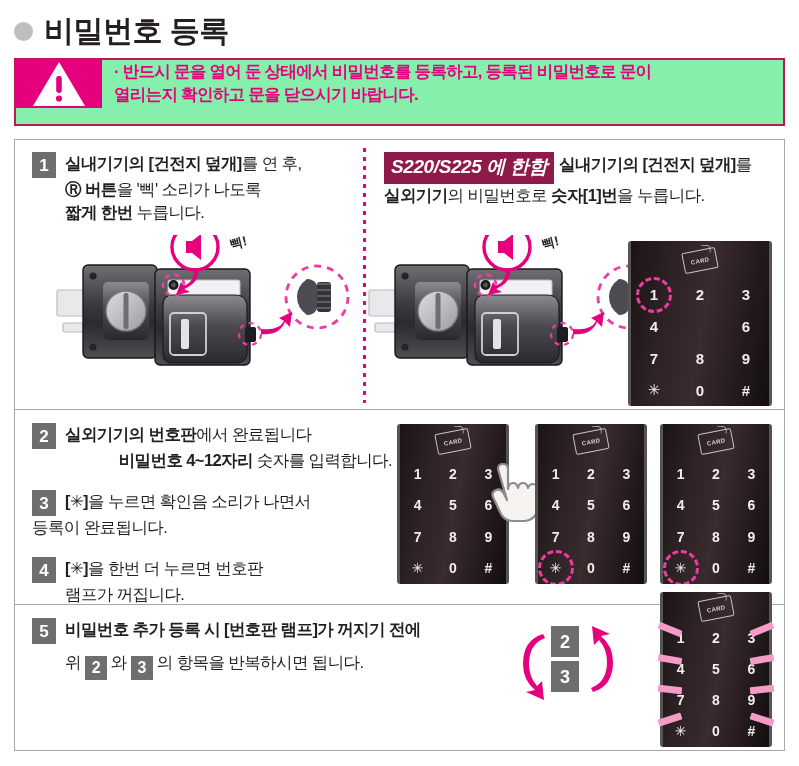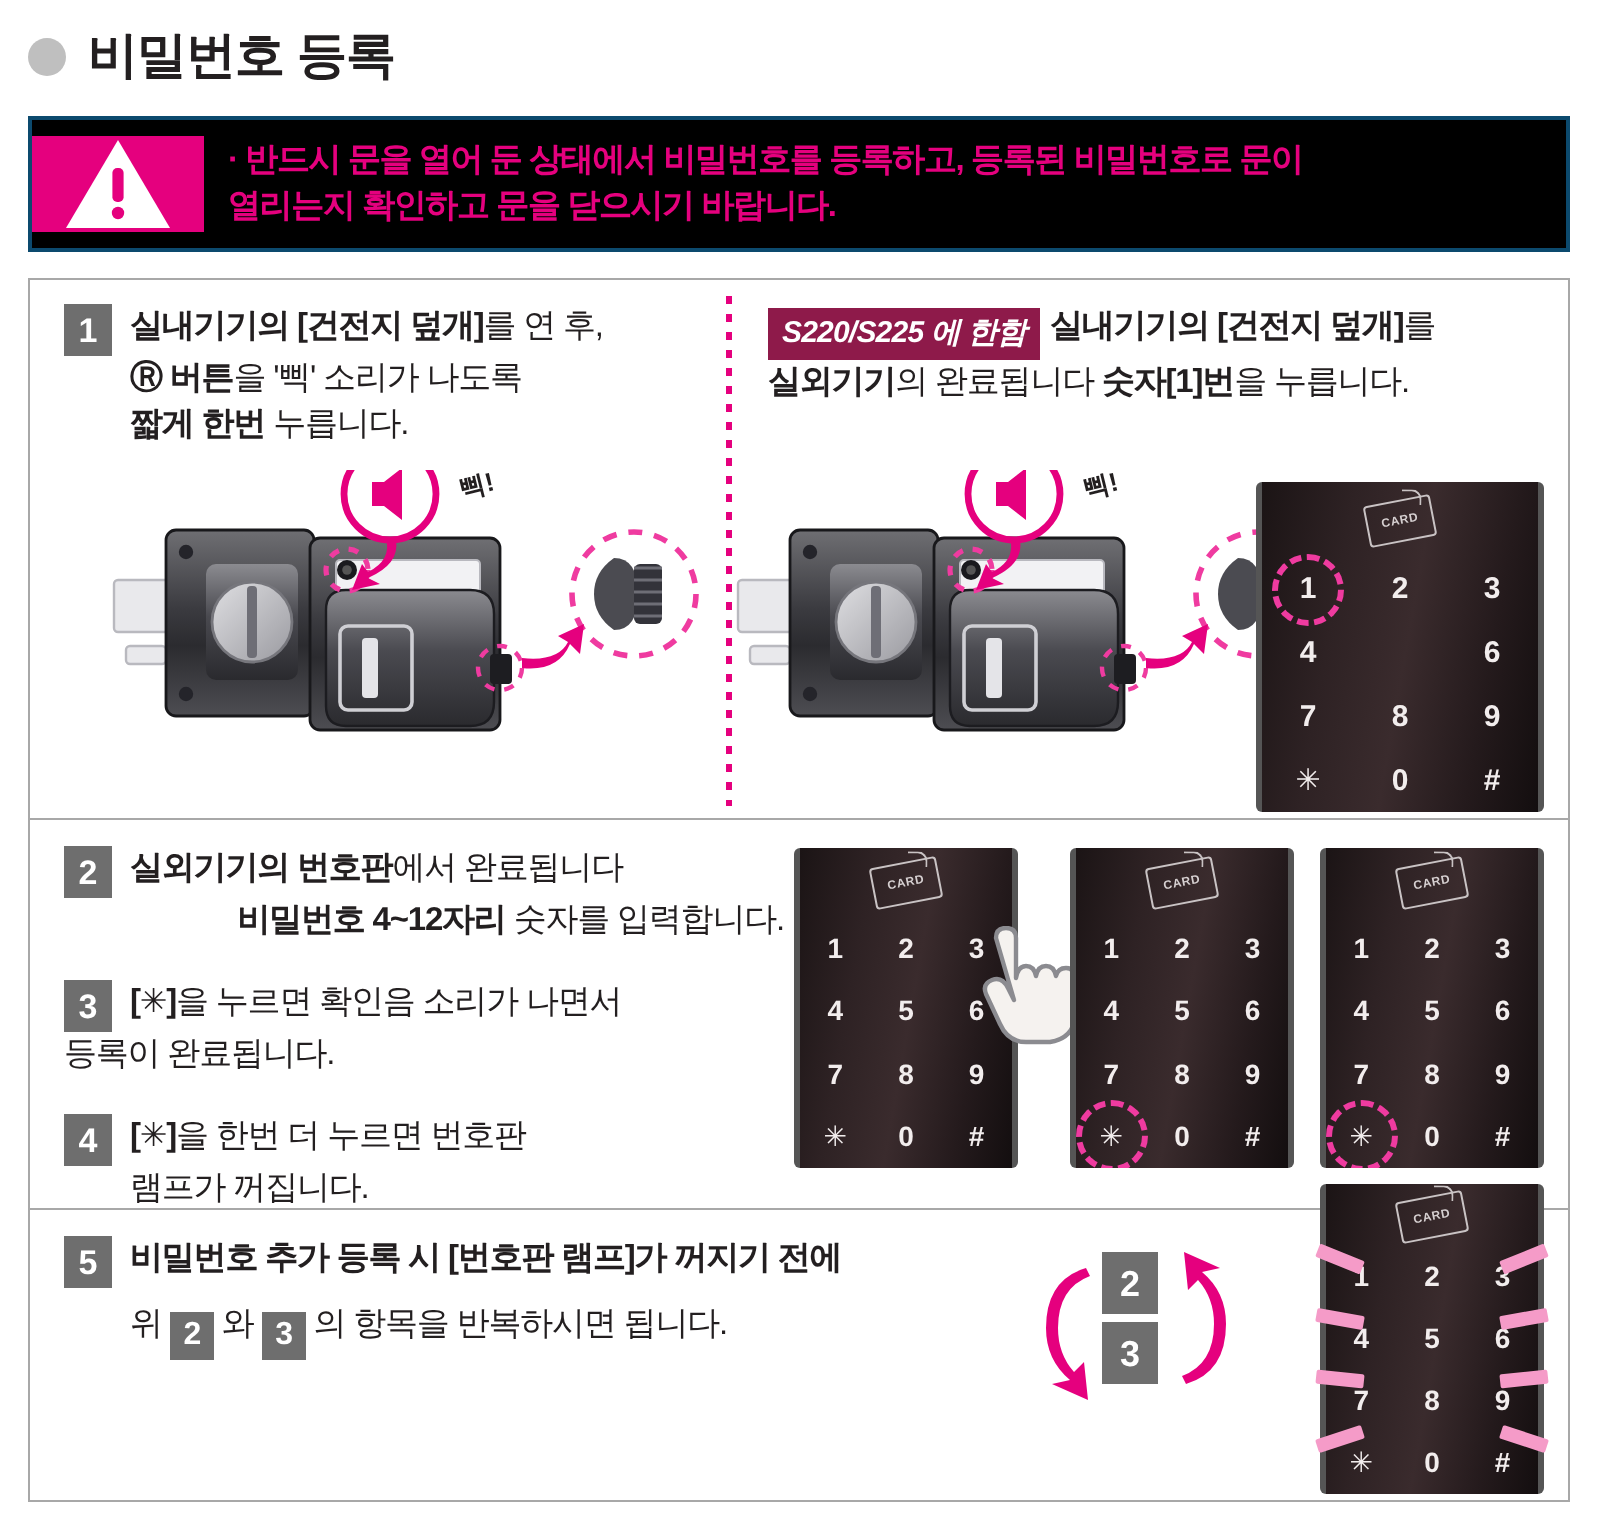--- a/index.html
+++ b/index.html
@@ -14,31 +14,31 @@
   
   .title-row {
     position: absolute; left: 14px; top: 16px;
     display: flex; align-items: center; gap: 11px;
   }
   .title-bullet {
     width: 19px; height: 19px; border-radius: 50%;
     background: #bfbfbf; flex: none;
   }
   .title-text {
-    font-size: 25px; font-weight: bold; color: #231f20;
+    font-size: 30px; font-weight: bold; color: #231f20;
     letter-spacing: -0.5px; line-height: 1;
   }
 
   
   .warn {
     position: absolute; left: 14px; top: 58px;
     width: 771px; height: 68px;
-    display: flex; align-items: center;
-    border: 2px solid #0c4a6e;
-    background: #000000;
+    display: flex; align-items: flex-start;
+    border: 2px solid #be185d;
+    background: #86efac;
   }
   .warn-icon-cell {
     width: 86px; background: #e5007e; flex: none;
     display: flex; align-items: center; justify-content: center;
   }
   .warn-tri { width: 56px; height: 48px; display: block; }
   .warn-body {
     flex: 1; display: flex; align-items: center;
     padding: 0 10px 0 12px;
   }
@@ -82,21 +82,21 @@
   
   .p1-left  { position: absolute; left: 17px;  top: 12px; width: 320px; }
   .p1-right { position: absolute; left: 369px; top: 12px; width: 386px; }
   .vdots {
     position: absolute; left: 348px; top: 8px;
     width: 3px; height: 255px;
     background-image: repeating-linear-gradient(to bottom, #e5007e 0 4px, transparent 4px 9px);
   }
   .badge {
     display: inline-block; background: #8e1a4a; color: #fff;
-    font-size: 15px; font-weight: bold; font-style: italic;
+    font-size: 19px; font-weight: bold; font-style: italic;
     padding: 2px 7px 3px 7px; letter-spacing: -0.4px;
     vertical-align: -3px; margin-right: 5px;
   }
 
   
   .lock-fig { position: absolute; }
 
   
   .keypad { position: absolute; }
   .kp-body {
@@ -246,21 +246,21 @@
       <path d="M206 99 q18 2 24 -12 l5 5 2 -15 -13 6 5 3 q-5 10 -23 8 z" fill="#e5007e"></path>
 
       <text x="176" y="14" font-family="Liberation Sans, sans-serif" font-size="13" font-weight="bold" fill="#231f20" transform="rotate(-14 176 14)">삑!</text>
     </svg>
 
     <div class="p1-right">
       <div class="steptext">
         <span class="badge">S220/S225 에 한함</span><span class="b">실내기기의 [건전지 덮개]</span><span>를</span>
       </div>
       <div class="steptext">
-        <span class="b">실외기기</span><span>의 완료됩니다 </span><span class="b">숫자[1]번</span><span>을 누릅니다.</span>
+        <span class="b">실외기기</span><span>의 비밀번호로 </span><span class="b">숫자[1]번</span><span>을 누릅니다.</span>
       </div>
     </div>
 
     <svg class="lock-fig" style="left:352px; top:95px; width:300px; height:155px;" viewBox="0 0 300 155">
       <use href="#none"></use>
       <rect x="2" y="55" width="28" height="26" rx="2" fill="#e9e9ec" stroke="#b9b9bf" stroke-width="1.2"></rect>
       <rect x="8" y="88" width="20" height="9" rx="2" fill="#e9e9ec" stroke="#b9b9bf" stroke-width="1.2"></rect>
       <rect x="28" y="30" width="74" height="93" rx="5" fill="url(#gA)" stroke="#18181b" stroke-width="1.4"></rect>
       <circle cx="38" cy="41" r="3.6" fill="#24242a"></circle>
         <circle cx="38" cy="112" r="3.6" fill="#24242a"></circle>

